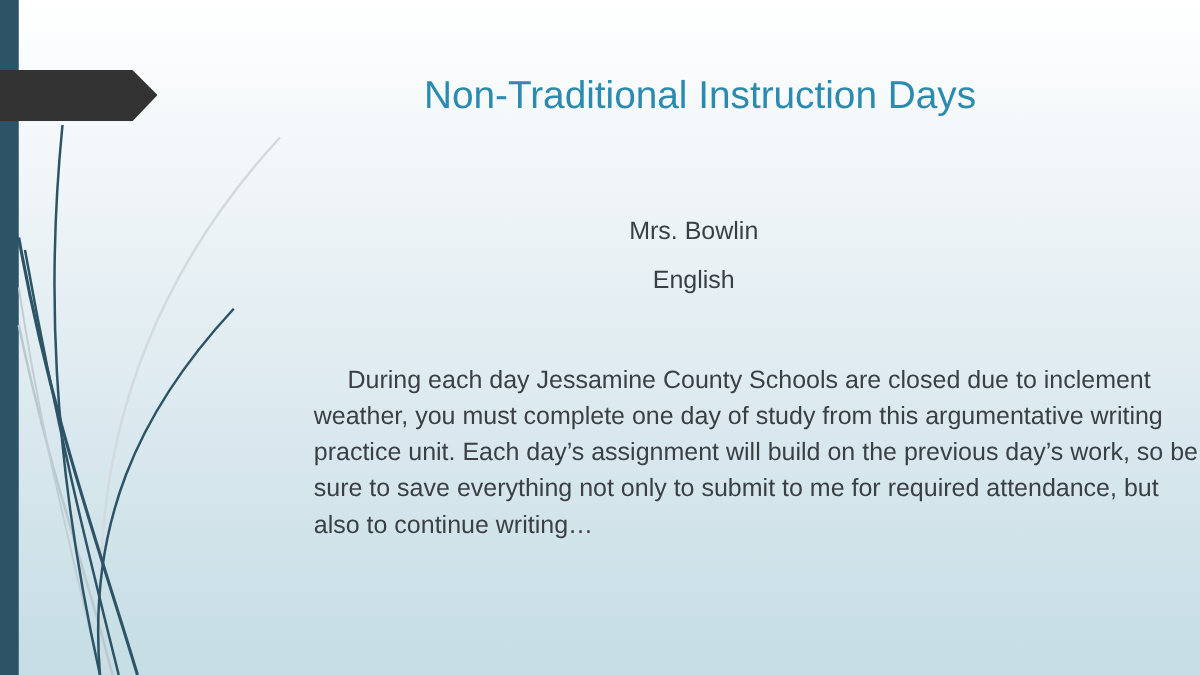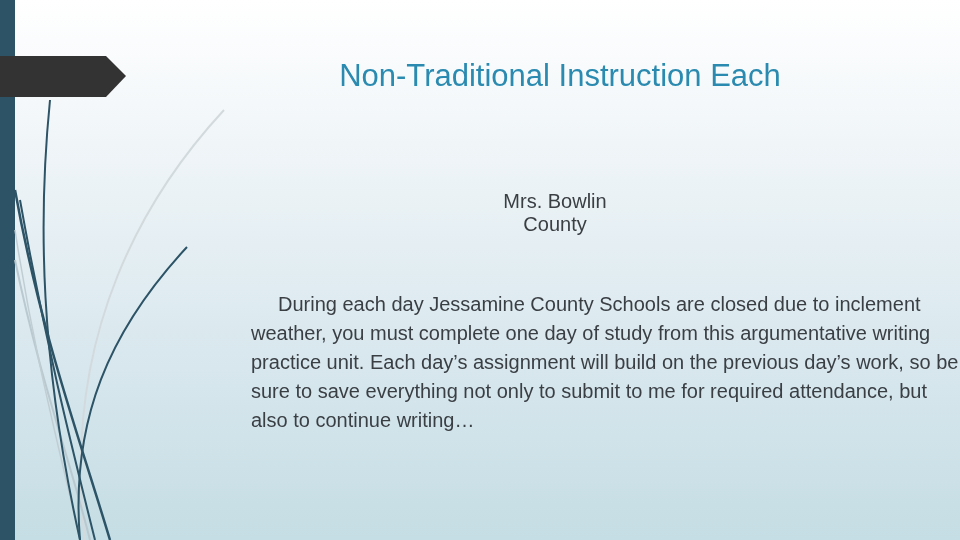--- a/index.html
+++ b/index.html
@@ -19,21 +19,21 @@
     }
     .curves { position: absolute; left: 0; top: 0; width: 260px; height: 540px; }
     .title {
       position: absolute; left: 270px; top: 52px; width: 580px; text-align: center;
       color: #2a8ab0; font-size: 31px; line-height: 48px;
     }
     .subtitle {
       position: absolute; left: 420px; width: 270px; text-align: center;
       color: #3a3f44; font-size: 20px;
     }
-    .name { top: 174px; margin-top: 16px; }
+    .name { top: 174px; }
     .subject { top: 213px; }
     .body-text {
       position: absolute; left: 211px; top: 290px; width: 710px;
       color: #3a3f44; font-size: 20px; line-height: 29px;
       text-indent: 27px;
       margin-left: 40px;
     }
   </style>
 </head>
 <body>
@@ -45,16 +45,16 @@
   <path d="M 15 260 C 40 380, 70 460, 90 540" stroke="#b9c9cf" stroke-width="2" fill="none"></path>
   <path d="M 15 230 C 35 360, 60 450, 80 540" stroke="#c0ced3" stroke-width="1.5" fill="none"></path>
   <path d="M 50 100 C 38 220, 40 360, 80 540" stroke="#2c5366" stroke-width="2" fill="none"></path>
   <path d="M 15 190 C 40 330, 80 440, 110 540" stroke="#2c5366" stroke-width="2.5" fill="none"></path>
   <path d="M 20 200 C 45 340, 70 440, 95 540" stroke="#2c5366" stroke-width="2" fill="none"></path>
   <path d="M 187 247 C 110 330, 70 420, 80 540" stroke="#2c5366" stroke-width="2" fill="none"></path>
 </svg>
 
 <div class="arrow-tab"></div>
 
-<div class="title">Non-Traditional Instruction Each</div>
+<div class="title">Non-Traditional Instruction Days</div>
 <div class="subtitle name">Mrs. Bowlin</div>
-<div class="subtitle subject">County</div>
+<div class="subtitle subject">English</div>
 <div class="body-text">During each day Jessamine County Schools are closed due to inclement weather, you must complete one day of study from this argumentative writing practice unit.  Each day’s assignment will build on the previous day’s work, so be sure to save everything not only to submit to me for required attendance, but also to continue writing…</div>
 
 </body></html>

